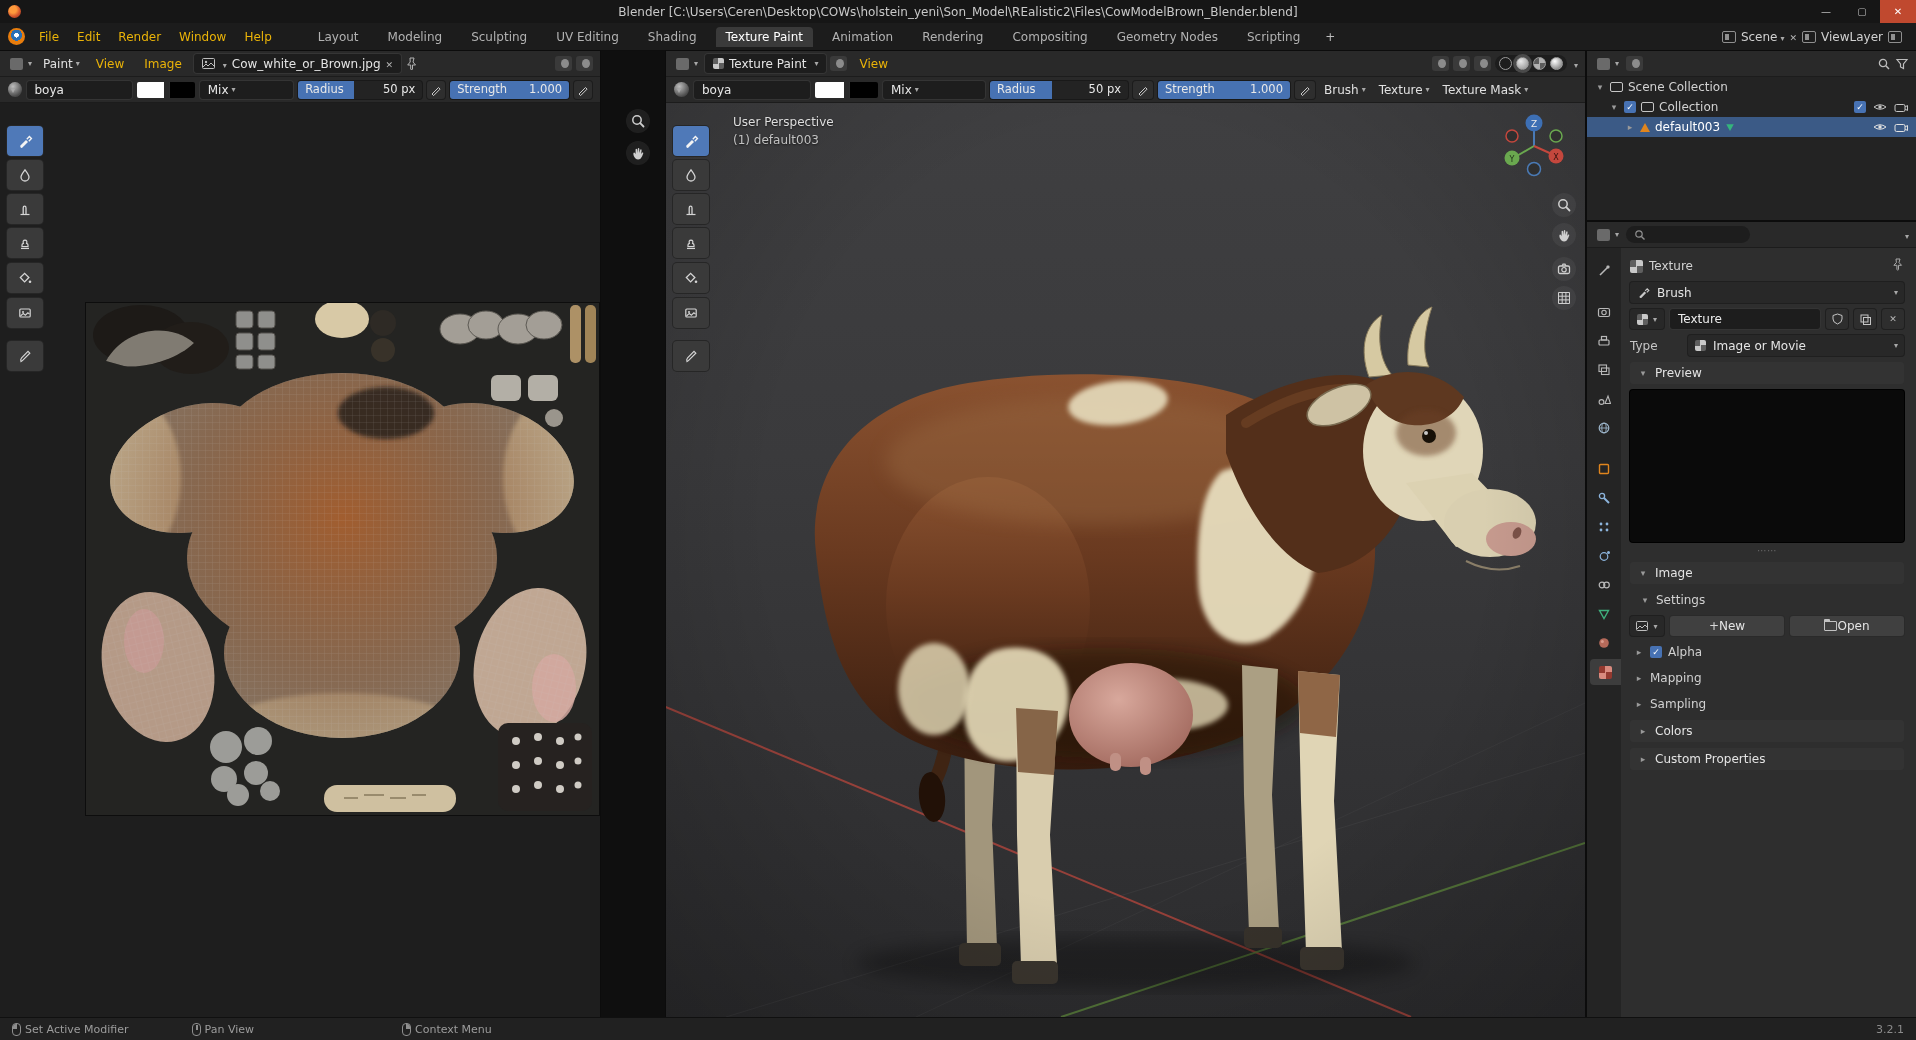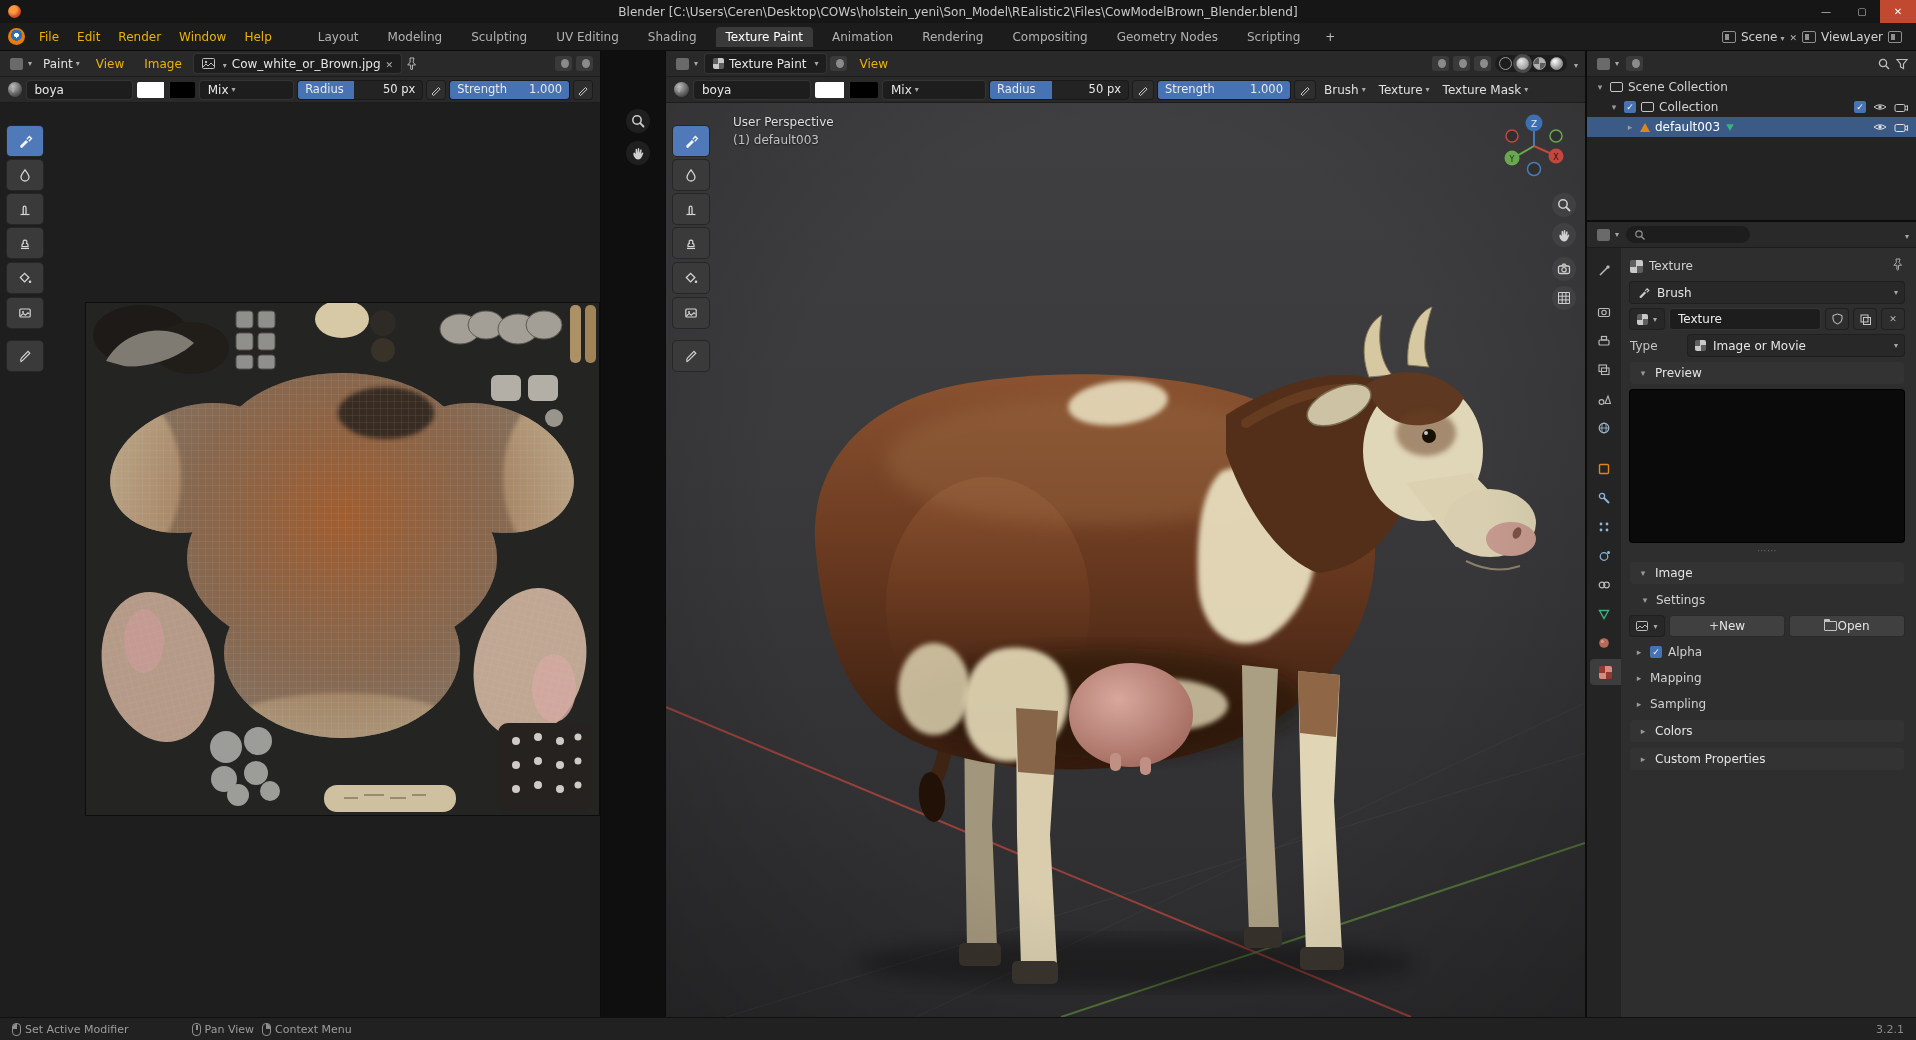--- a/index.html
+++ b/index.html
@@ -884,20 +884,20 @@
 
   <div class="statusbar">
     <span class="sb-item">
       <span class="mouse left"></span>
       <span>Set Active Modifier</span>
     </span>
     <span class="sb-item" style="margin-left:55px">
       <span class="mouse mid"></span>
       <span>Pan View</span>
     </span>
-    <span class="sb-item" style="">
+    <span class="sb-item" style="margin-left:140px">
       <span class="mouse right"></span>
       <span>Context Menu</span>
     </span>
     <span class="version">3.2.1</span>
   </div>
 
 </div>
 
 </body></html>

